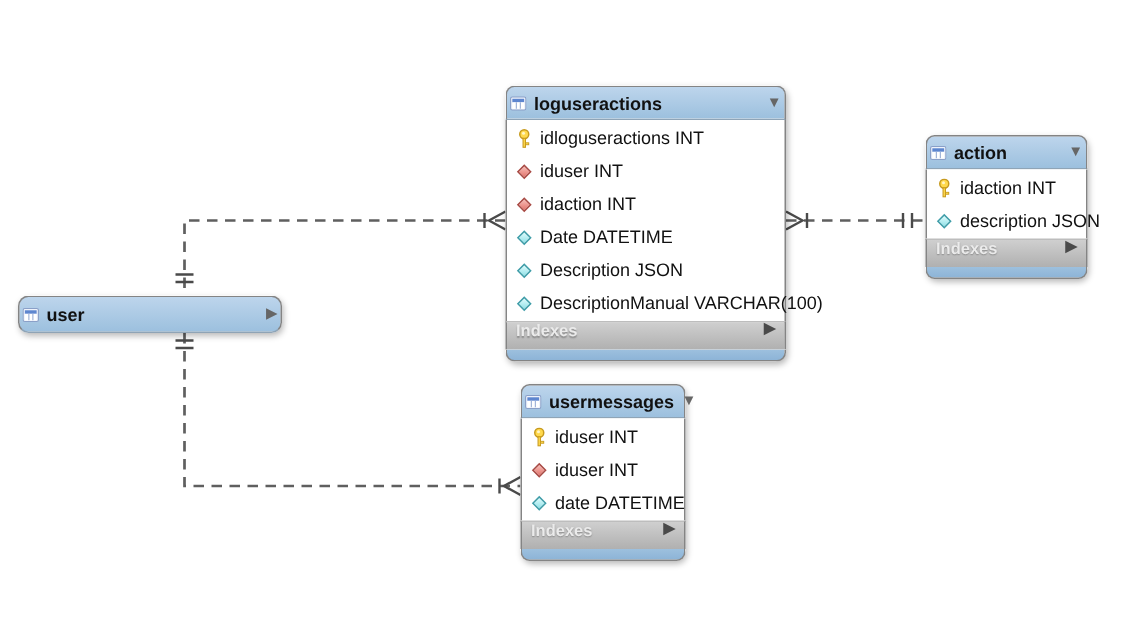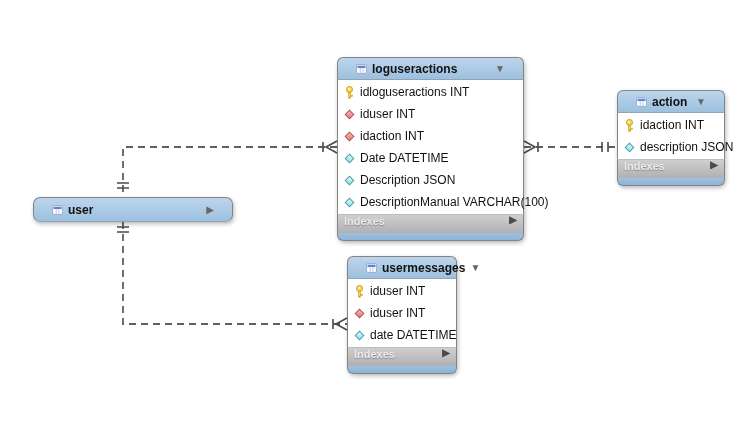--- a/index.html
+++ b/index.html
@@ -8,21 +8,21 @@
     font-family:"Liberation Sans", sans-serif; overflow:hidden;
   }
   
   #rel-overlay { position:absolute; left:0; top:0; z-index:1; }
   .rel-line  { fill:none; stroke:#5f5f5f; stroke-width:1.8; stroke-dasharray:7 5; }
   .rel-mark  { fill:none; stroke:#4a4a4a; stroke-width:1.6; }
   
   .table { position:absolute; z-index:2; box-shadow:1px 2px 4px rgba(0,0,0,.28); border-radius:7px; }
   .thead {
     box-sizing:border-box; height:23px;
-    display:flex; align-items:center; gap:5px; padding:0 18px;
+    display:flex; align-items:center; gap:5px; padding:0 2px;
     background:linear-gradient(#bdd5ec, #9cc0de);
     border:1px solid #848484; border-bottom:1px solid #8fa4b6;
     border-radius:6px 6px 0 0;
   }
   .thead.rounded { border-radius:7px; height:25px; }
   .ttitle { font-size:12px; font-weight:bold; color:#111; white-space:nowrap; }
   .collapse { margin-left:auto; font-size:10px; color:#666; line-height:1; }
   .tbody { background:#ffffff; border-left:1px solid #848484; border-right:1px solid #848484; padding:1px 0; }
   .crow {
     box-sizing:border-box; height:22px; display:flex; align-items:center; gap:5px;
@@ -161,21 +161,21 @@
         <span>description JSON</span>
       </div>
     </div>
     <div class="indexes">
       <span>Indexes</span>
       <span class="iarrow">▶</span>
     </div>
     <div class="strip"></div>
   </div>
 
-  <div class="table" style="left:33px;top:197px;width:200px">
+  <div class="table" style="left:12px;top:197px;width:176px">
     <div class="thead rounded">
       <span class="cicon">
         <svg width="14" height="12" viewBox="0 0 14 12">
             <rect x="0.5" y="0.5" width="13" height="11" rx="1.5" fill="#eef2fb" stroke="#8aa0c8"></rect>
             <rect x="2" y="2" width="10" height="3" fill="#5e86cf"></rect>
             <rect x="2" y="5" width="10" height="5.5" fill="#ffffff"></rect>
             <line x1="5.4" y1="5" x2="5.4" y2="10.5" stroke="#9fb3d8"></line>
             <line x1="8.8" y1="5" x2="8.8" y2="10.5" stroke="#9fb3d8"></line>
           </svg>
       </span>

